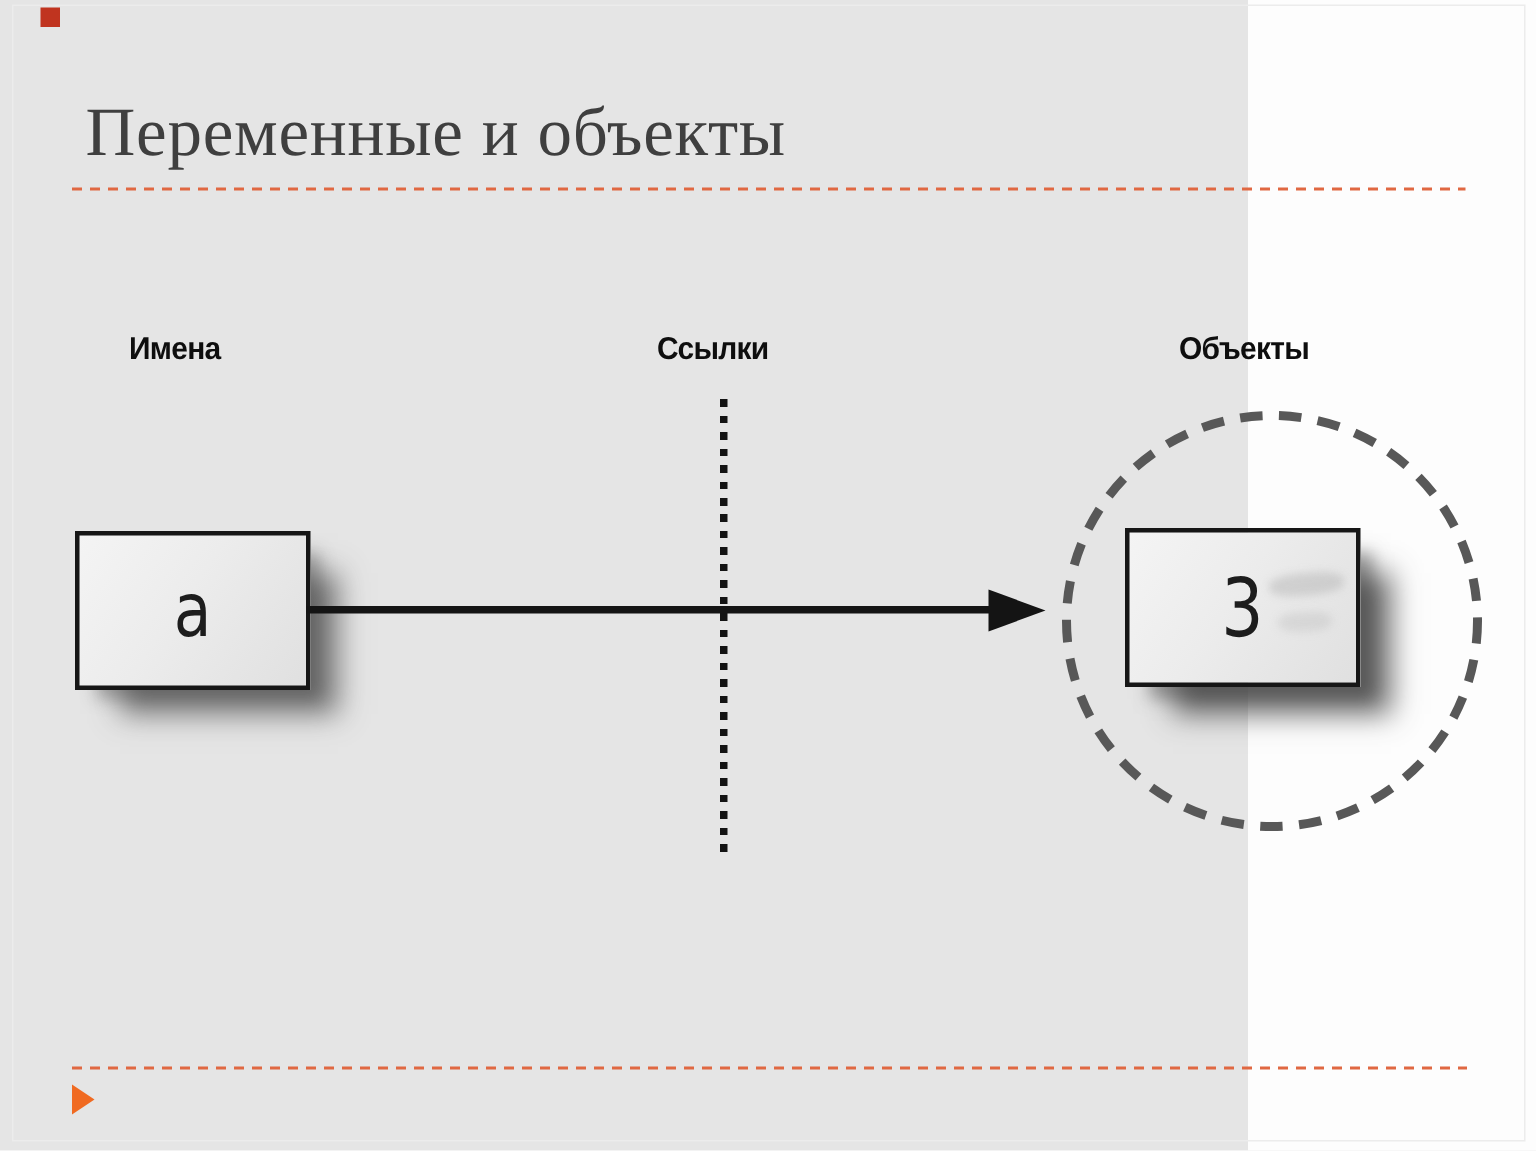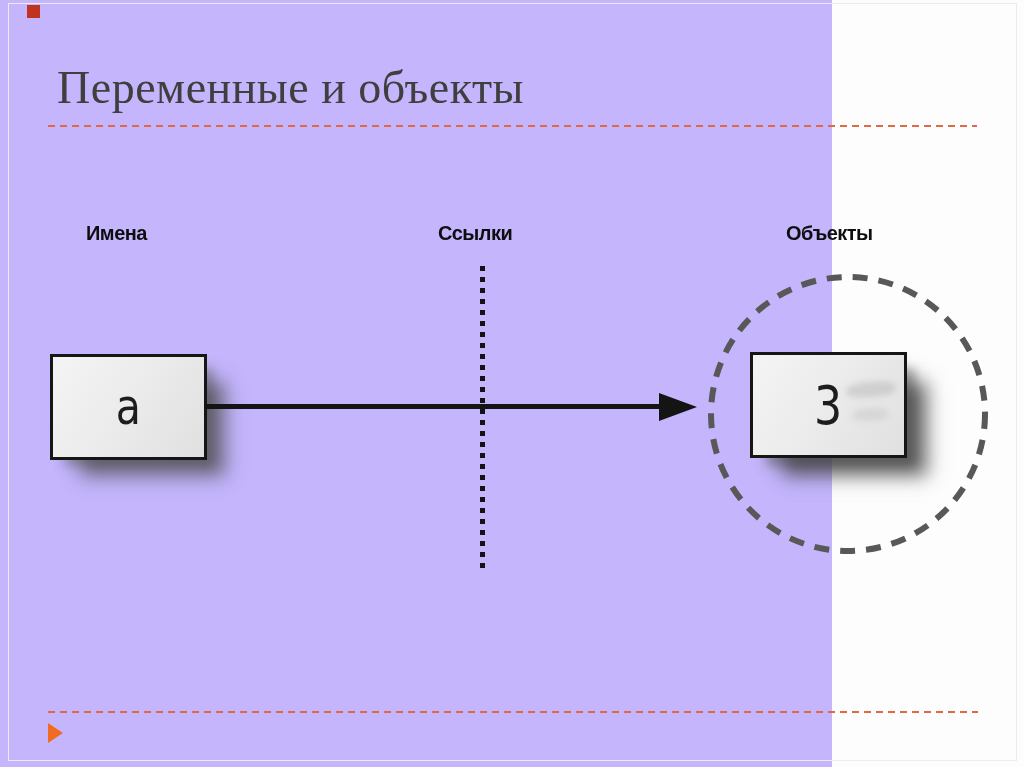--- a/index.html
+++ b/index.html
@@ -1,19 +1,19 @@
 <!DOCTYPE html>
 <html><head>
 <meta charset="utf-8">
 <style>
   * { margin:0; padding:0; box-sizing:border-box; }
   html,body { width:1024px; height:767px; background:#fdfdfd; overflow:hidden; }
   #slide {
     position:relative; width:832px; height:767px;
-    background:#c4b5fd;
+    background:#e5e5e5;
     font-family:"Liberation Sans", sans-serif;
     padding-left:32px;
   }
   .frame {
     position:absolute; left:8px; top:3px; width:1009px; height:758px;
     border:1px solid #ececec;
   }
   .accent-square {
     position:absolute; left:27px; top:5px; width:13px; height:13px;
     background:#c0341f;

